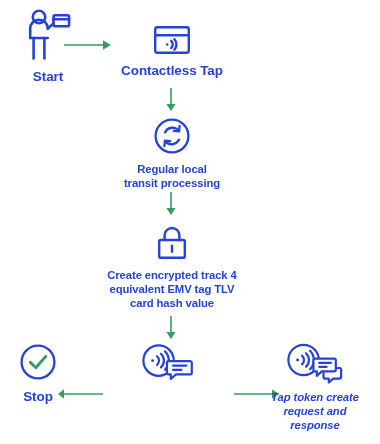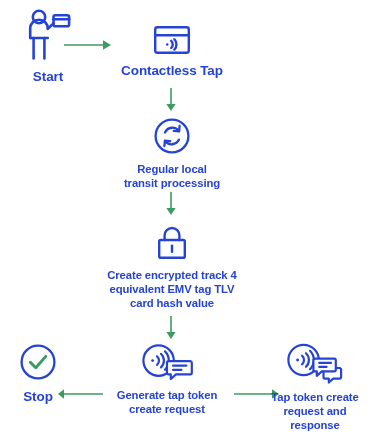--- a/index.html
+++ b/index.html
@@ -50,21 +50,21 @@
     line-height: 0;
   }
 
   
   #node-start      { left: 4px;   top: 8px;   width: 88px; }
   #node-tap        { left: 112px; top: 24px;  width: 120px; justify-content: space-between; }
   #node-processing { left: 100px; top: 116px; width: 144px; }
   #node-encrypt    { left: 86px;  top: 224px; width: 172px; }
   #node-stop       { left: 2px;   top: 342px; width: 72px; }
   #node-generate   { left: 100px; top: 342px; width: 134px; }
-  #node-tapresp    { left: 252px; top: 342px; width: 126px; }
+  #node-tapresp    { left: 252px; top: 342px; width: 126px; font-style: italic; }
 
   
   #arrow-start-tap      { left: 64px;  top: 38px; }
   #arrow-tap-proc       { left: 164px; top: 88px; }
   #arrow-proc-enc       { left: 164px; top: 192px; }
   #arrow-enc-gen        { left: 164px; top: 316px; }
   #arrow-gen-stop       { left: 58px;  top: 387px; }
   #arrow-gen-resp       { left: 234px; top: 387px; }
 </style>
 </head>
@@ -196,22 +196,20 @@
           <circle cx="12.6" cy="18.6" r="1.45" fill="#2643d8" stroke="none"></circle>
           <path d="M17.0 14.3 a5.6 5.6 0 0 1 0 8.6"></path>
           <path d="M21.0 11.8 a9.4 9.4 0 0 1 0 13.6"></path>
           <path d="M25.0 9.4 a13.0 13.0 0 0 1 0 18.4"></path>
           <path d="M28.6 19.2 h21.6 a1.6 1.6 0 0 1 1.6 1.6 v10.0 a1.6 1.6 0 0 1 -1.6 1.6 h-14.2 l-5.2 4.6 v-4.6 h-2.2 a1.6 1.6 0 0 1 -1.6 -1.6 v-10.0 a1.6 1.6 0 0 1 1.6 -1.6 z" fill="#ffffff"></path>
           <path d="M33.0 23.6 h13.4"></path>
           <path d="M33.0 27.8 h8.4"></path>
         </g>
       </svg>
     </span>
-    <span class="label body">Generate tap token
-create request</span>
   </div>
 
   <div class="node" id="node-tapresp">
     <span class="icon">
       <svg width="60" height="42" viewBox="0 0 60 42" aria-hidden="true">
         <g fill="none" stroke="#2643d8" stroke-width="2.2" stroke-linecap="round" stroke-linejoin="round">
           <circle cx="18.6" cy="18.0" r="15.2"></circle>
           <circle cx="12.6" cy="18.0" r="1.45" fill="#2643d8" stroke="none"></circle>
           <path d="M17.0 13.7 a5.6 5.6 0 0 1 0 8.6"></path>
           <path d="M21.0 11.2 a9.4 9.4 0 0 1 0 13.6"></path>

